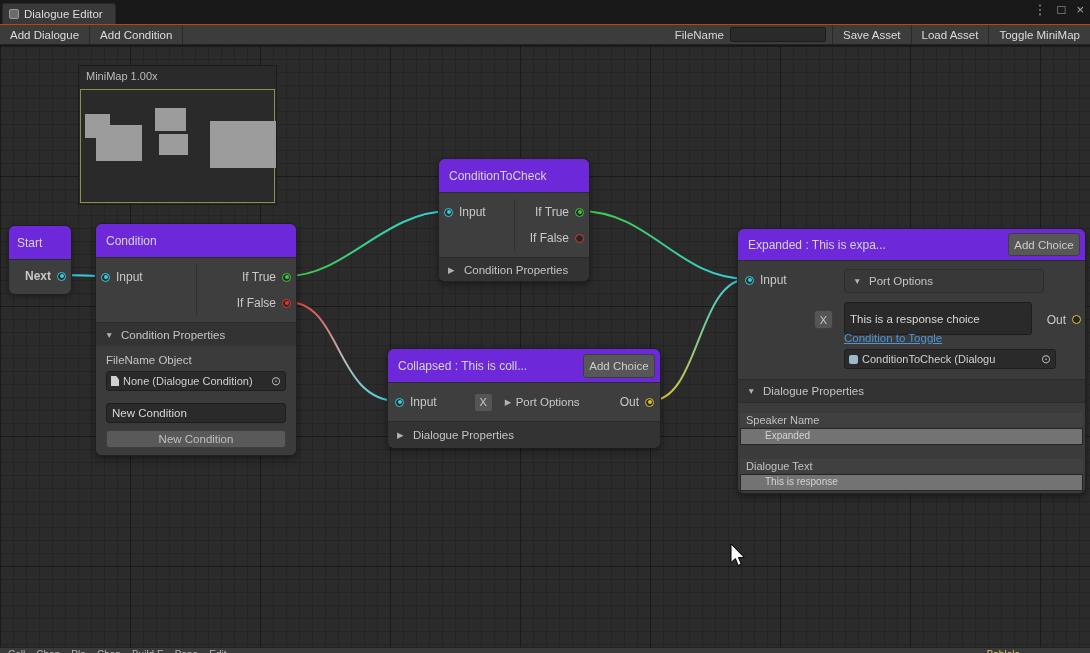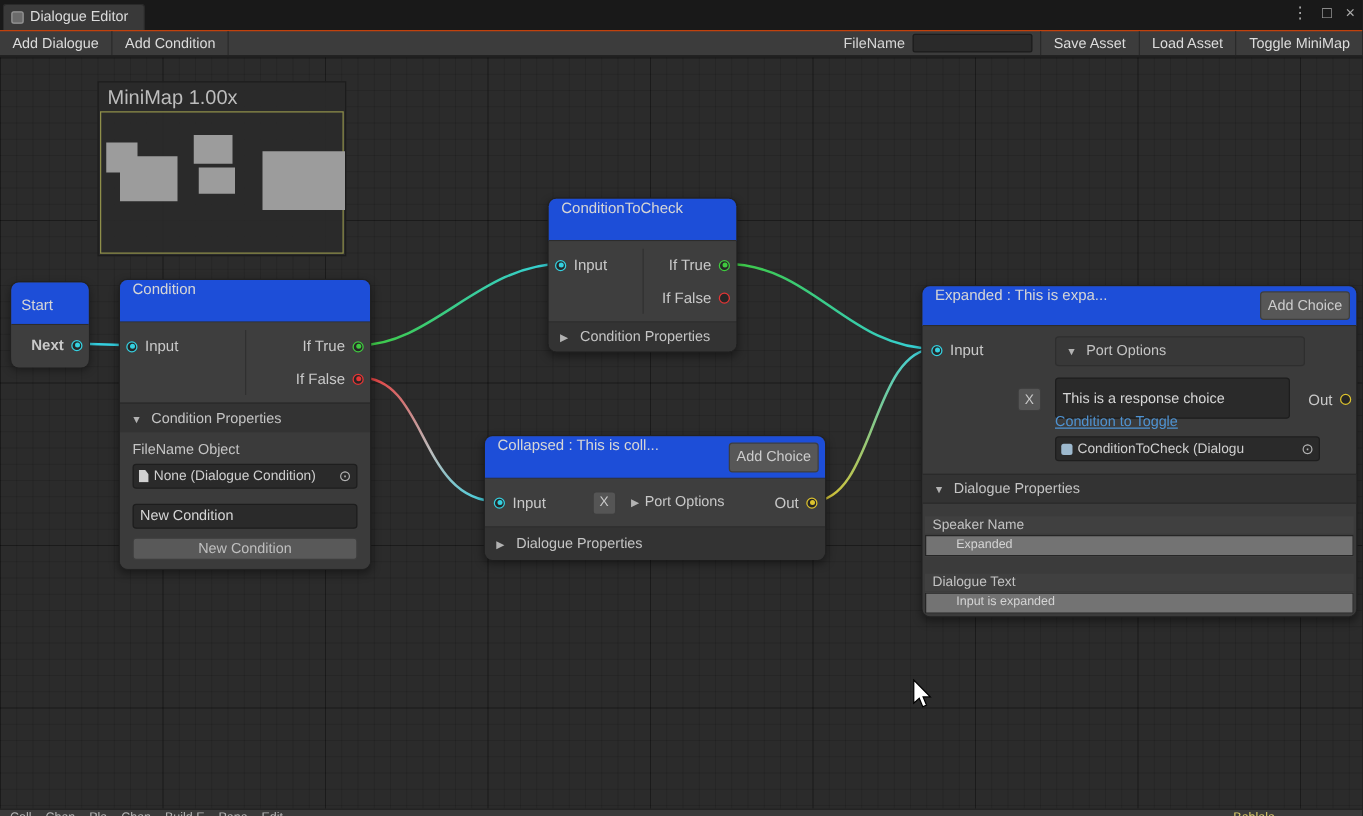--- a/index.html
+++ b/index.html
@@ -35,21 +35,21 @@
       linear-gradient(to bottom, rgba(0,0,0,0.13) 1px, transparent 1px) 0 0 / 13px 13px,
       #2b2b2b;
   }
 
   
   .edges { position:absolute; top:0; left:0; width:1090px; height:653px; z-index:1; pointer-events:none; }
 
   
   .node { position:absolute; z-index:2; background:#3b3b3b; border:1px solid #212121; border-radius:7px;
           box-shadow:0 3px 7px rgba(0,0,0,0.4); color:#c8c8c8; font-size:12px; }
-  .node-title { height:34px; display:flex; padding:0 10px; background:#1d4ed8;
+  .node-title { height:34px; display:flex; align-items:center; padding:0 10px; background:#6d28d9;
                 border-bottom:1px solid #2c2c2c; border-radius:6px 6px 0 0; color:#d6d6d6; }
   .ports { display:flex; padding:6px 0; background:#3e3e3e; }
   .in-col { flex:1; }
   .out-col { flex:1; border-left:1px solid #303030; }
   .port-row { height:26px; display:flex; align-items:center; gap:6px; padding:0 5px; }
   .port-row.out { justify-content:flex-end; }
   .plabel { color:#c9c9c9; }
   .port { width:9px; height:9px; border-radius:50%; border:1px solid var(--pc); position:relative;
           flex:none; background:#262626; }
   .port.connected::after { content:""; position:absolute; inset:1.5px; border-radius:50%; background:var(--pc); }
@@ -79,21 +79,21 @@
                 font-size:11px; color:#c2c2c2; padding:1px 0 0 6px; }
   .band-value { position:absolute; left:2px; right:2px; height:17px; background:#737373; border:1px solid #262626;
                 font-size:10px; color:#d4d4d4; padding:1px 0 0 24px; }
   .po-header { position:absolute; display:flex; align-items:center; gap:7px; background:#383838;
                border:1px solid #2e2e2e; border-radius:3px; padding:0 8px; font-size:11.5px; color:#c4c4c4; }
   .flex-row { display:flex; align-items:center; }
 
   
   .minimap { position:absolute; left:78px; top:65px; width:199px; height:140px; z-index:3;
              background:rgba(42,42,42,0.92); border:1px solid #1c1c1c; }
-  .minimap-label { position:absolute; left:7px; top:4px; font-size:16px; color:#bdbdbd; }
+  .minimap-label { position:absolute; left:7px; top:4px; font-size:11px; color:#bdbdbd; }
   .mm-viewport { position:absolute; left:1px; right:1px; top:23px; bottom:1px; border:1px solid #8f8f4a; }
   .mm-rect { position:absolute; background:#9c9c9c; }
 
   
   .statusbar { position:absolute; left:0; right:0; bottom:0; height:6px; background:#3a3a3a;
                border-top:1px solid #232323; overflow:hidden; z-index:10; font-size:10px; color:#b5b5b5; }
   .statusbar .sb-left { position:absolute; left:8px; top:1px; white-space:nowrap; }
   .statusbar .sb-right { position:absolute; right:70px; top:1px; color:#d8c868; }
 
   .cursor { position:absolute; z-index:6; pointer-events:none; }
@@ -287,21 +287,21 @@
 
   <div class="sec-header abs" style="left:0; right:0; top:150px; border-bottom:1px solid #2a2a2a;">
     <span class="tri">▼</span>
     <span>Dialogue Properties</span>
   </div>
 
   <div class="band-label" style="top:184px;">Speaker Name</div>
   <div class="band-value" style="top:199px;">Expanded</div>
 
   <div class="band-label" style="top:230px;">Dialogue Text</div>
-  <div class="band-value" style="top:245px;">Input is expanded</div>
+  <div class="band-value" style="top:245px;">This is response</div>
 </div>
 
 <div class="minimap">
   <span class="minimap-label">MiniMap  1.00x</span>
   <div class="mm-viewport"></div>
   <div class="mm-rect" style="left:6px; top:48px; width:25px; height:24px;"></div>
   <div class="mm-rect" style="left:17px; top:59px; width:46px; height:36px;"></div>
   <div class="mm-rect" style="left:76px; top:42px; width:31px; height:23px;"></div>
   <div class="mm-rect" style="left:80px; top:68px; width:29px; height:21px;"></div>
   <div class="mm-rect" style="left:131px; top:55px; width:66px; height:47px;"></div>

